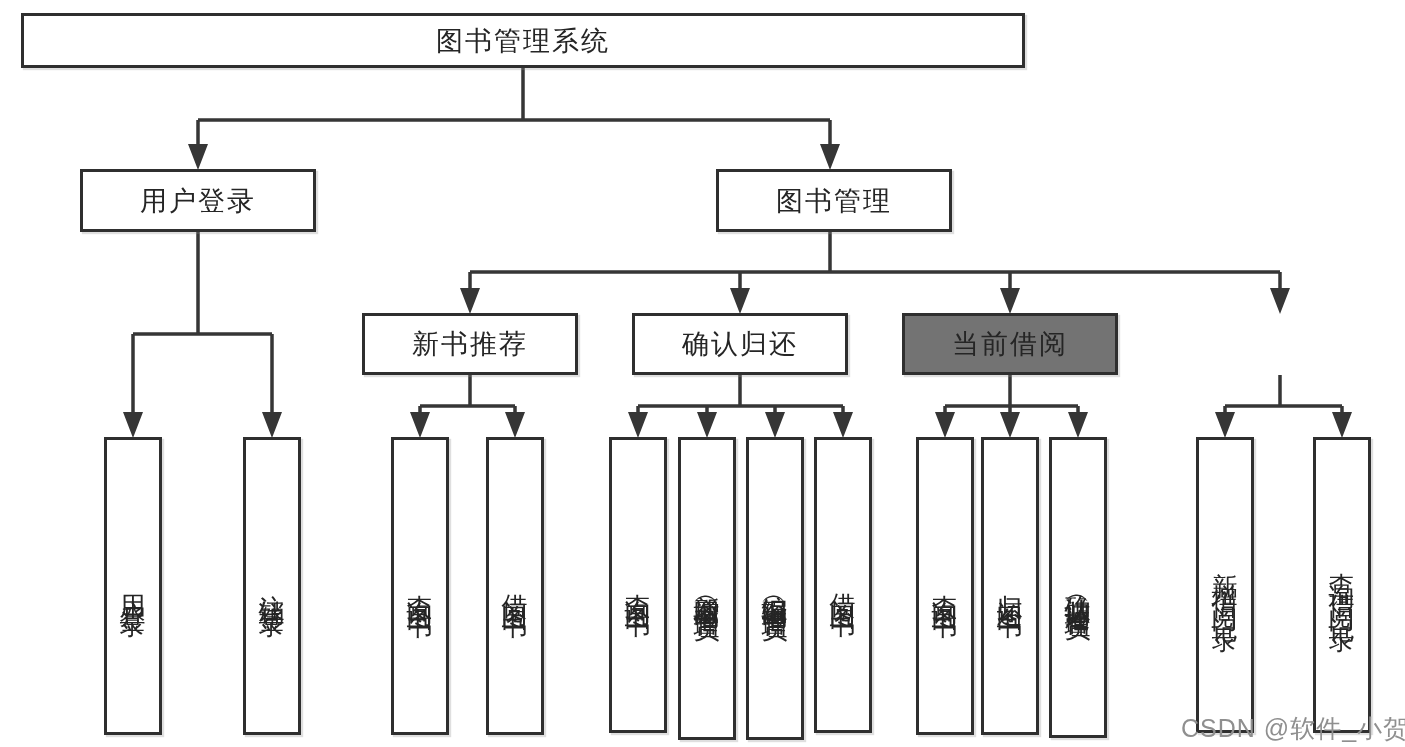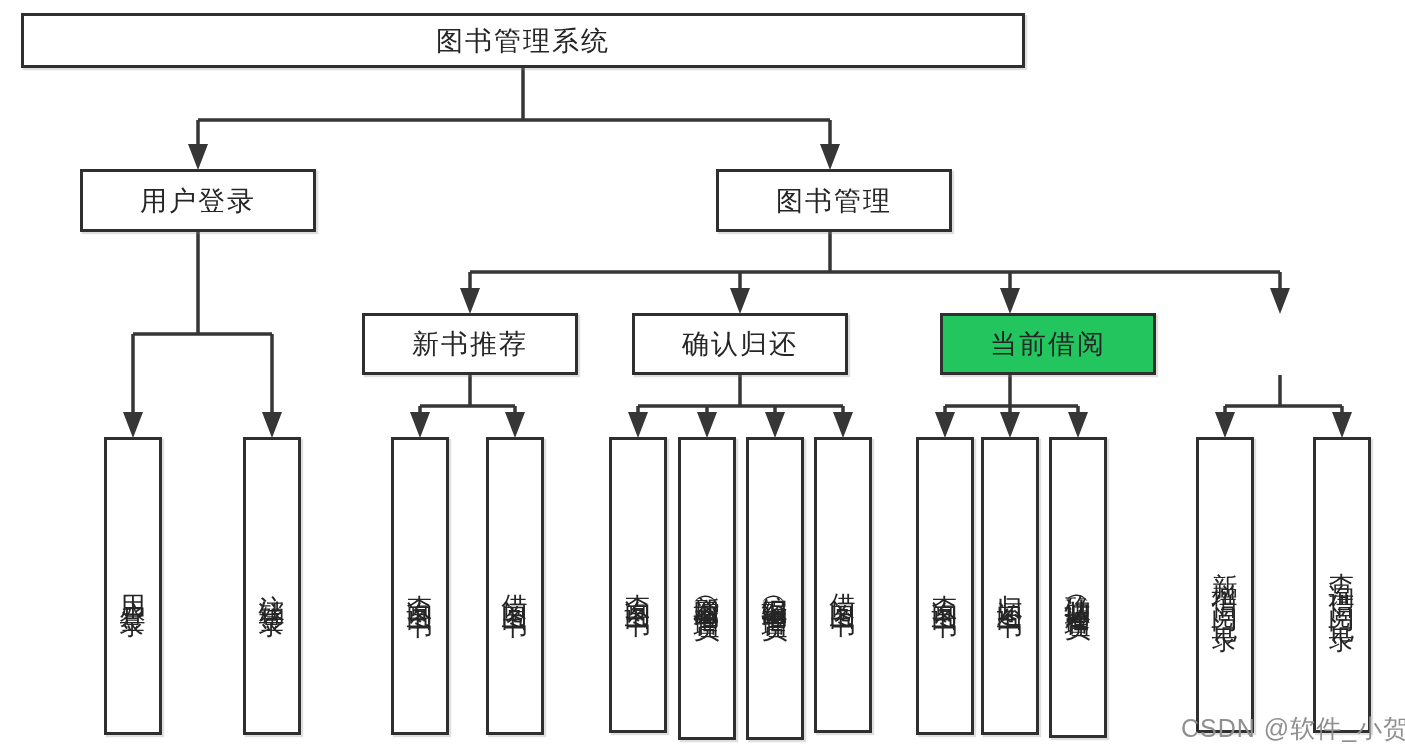--- a/index.html
+++ b/index.html
@@ -75,21 +75,21 @@
     </div>
     <div class="node h" style="left: 716px; top: 169px; width: 236px; height: 63px; border-color: rgb(47, 47, 47); background: rgb(255, 255, 255); color: rgb(37, 37, 37);">
       <span>图书管理</span>
     </div>
     <div class="node h" style="left: 362px; top: 313px; width: 216px; height: 62px; border-color: rgb(47, 47, 47); background: rgb(255, 255, 255); color: rgb(37, 37, 37);">
       <span>新书推荐</span>
     </div>
     <div class="node h" style="left: 632px; top: 313px; width: 216px; height: 62px; border-color: rgb(47, 47, 47); background: rgb(255, 255, 255); color: rgb(37, 37, 37);">
       <span>确认归还</span>
     </div>
-    <div class="node h" style="left: 940px; top: 313px; width: 216px; height: 62px; border-color: rgb(47, 47, 47); background: #22c55e; color: rgb(37, 37, 37);">
+    <div class="node h" style="left: 902px; top: 313px; width: 216px; height: 62px; border-color: rgb(47, 47, 47); background: #737373; color: rgb(37, 37, 37);">
       <span>当前借阅</span>
     </div>
     <div class="node v" style="left: 104px; top: 437px; width: 58px; height: 298px; border-color: rgb(47, 47, 47); background: rgb(255, 255, 255); color: rgb(37, 37, 37);">
       <span class="sp-mid">用户登录</span>
     </div>
     <div class="node v" style="left: 243px; top: 437px; width: 58px; height: 298px; border-color: rgb(47, 47, 47); background: rgb(255, 255, 255); color: rgb(37, 37, 37);">
       <span class="sp-mid">注销登录</span>
     </div>
     <div class="node v" style="left: 391px; top: 437px; width: 58px; height: 298px; border-color: rgb(47, 47, 47); background: rgb(255, 255, 255); color: rgb(37, 37, 37);">
       <span class="sp-mid">查询图书</span>

